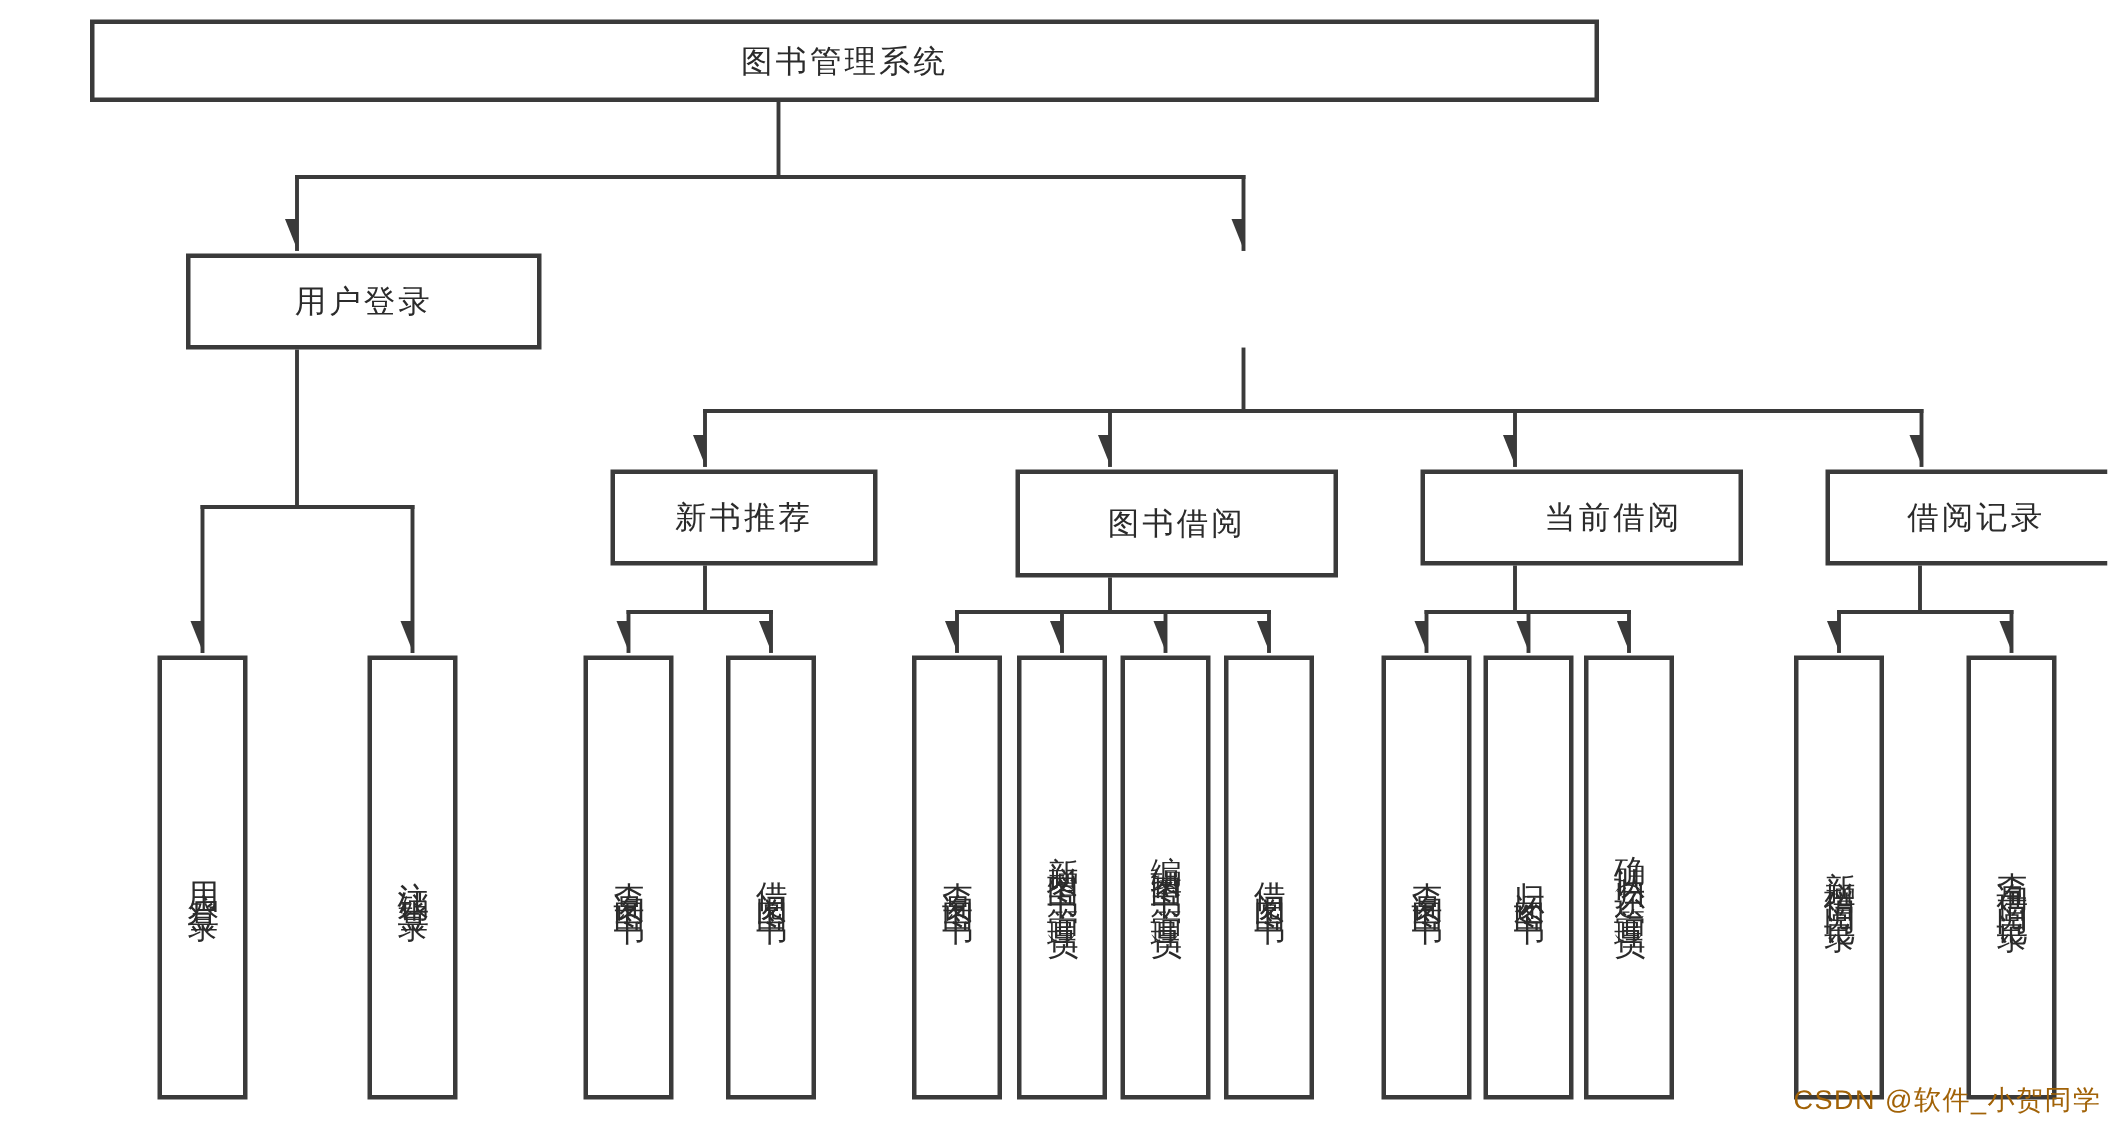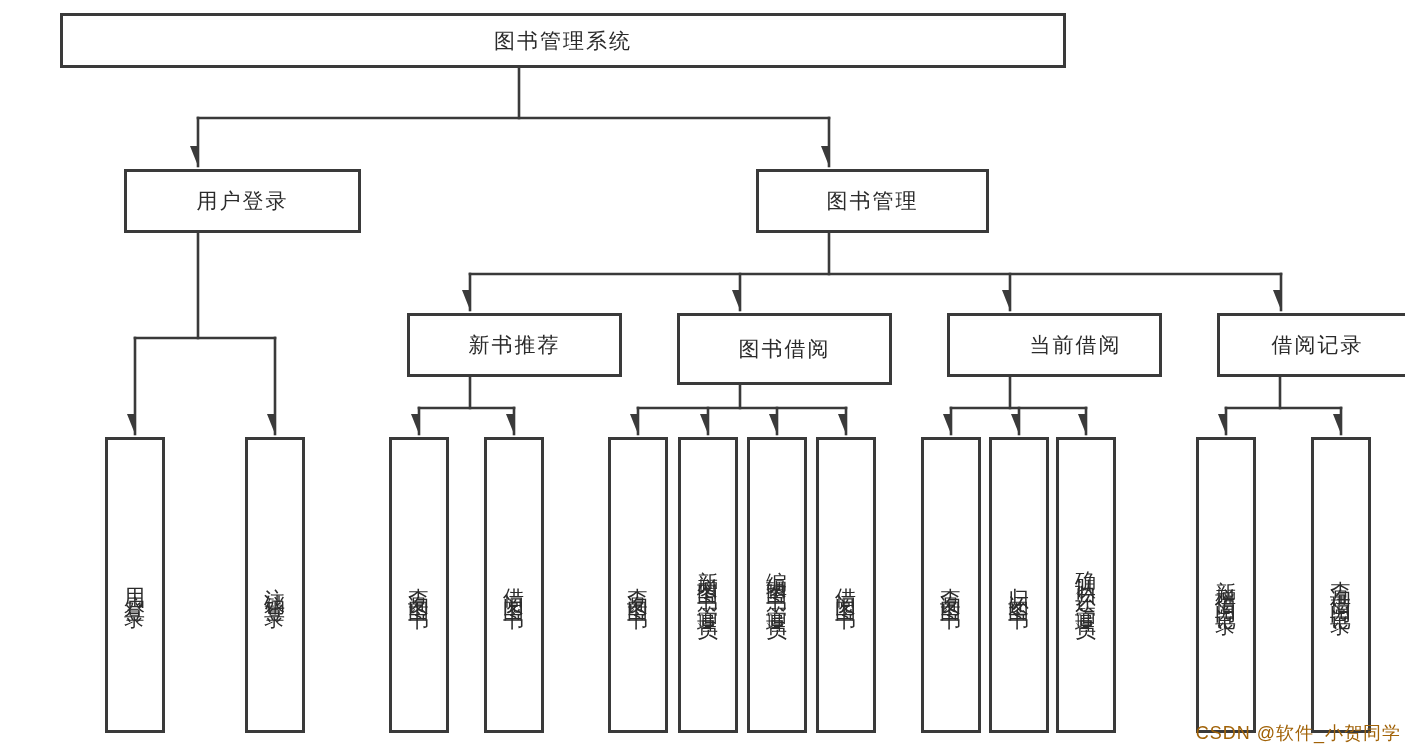--- a/index.html
+++ b/index.html
@@ -111,25 +111,22 @@
     </g>
   </svg>
 
   <div class="node hbox" style="left:16px; top:13px; width:1006px; height:55px;">
     <span>图书管理系统</span>
   </div>
 
   <div class="node hbox" style="left:80px; top:169px; width:237px; height:64px;">
     <span>用户登录</span>
   </div>
-  <div class="node hbox" style="left:712px; top:169px; width:233px; height:64px;">
-    <span>图书管理</span>
-  </div>
 
-  <div class="node hbox" style="left:363px; top:313px; width:215px; height:64px;">
+  <div class="node hbox" style="left:363px; top:313px; width:178px; height:64px;">
     <span>新书推荐</span>
   </div>
   <div class="node hbox" style="left:633px; top:313px; width:215px; height:72px;text-align:center;">
     <span>图书借阅</span>
   </div>
   <div class="node hbox" style="left:903px; top:313px; width:215px; height:64px;padding-left:42px;">
     <span>当前借阅</span>
   </div>
   <div class="node hbox" style="left:1173px; top:313px; width:201px; height:64px;">
     <span>借阅记录</span>

